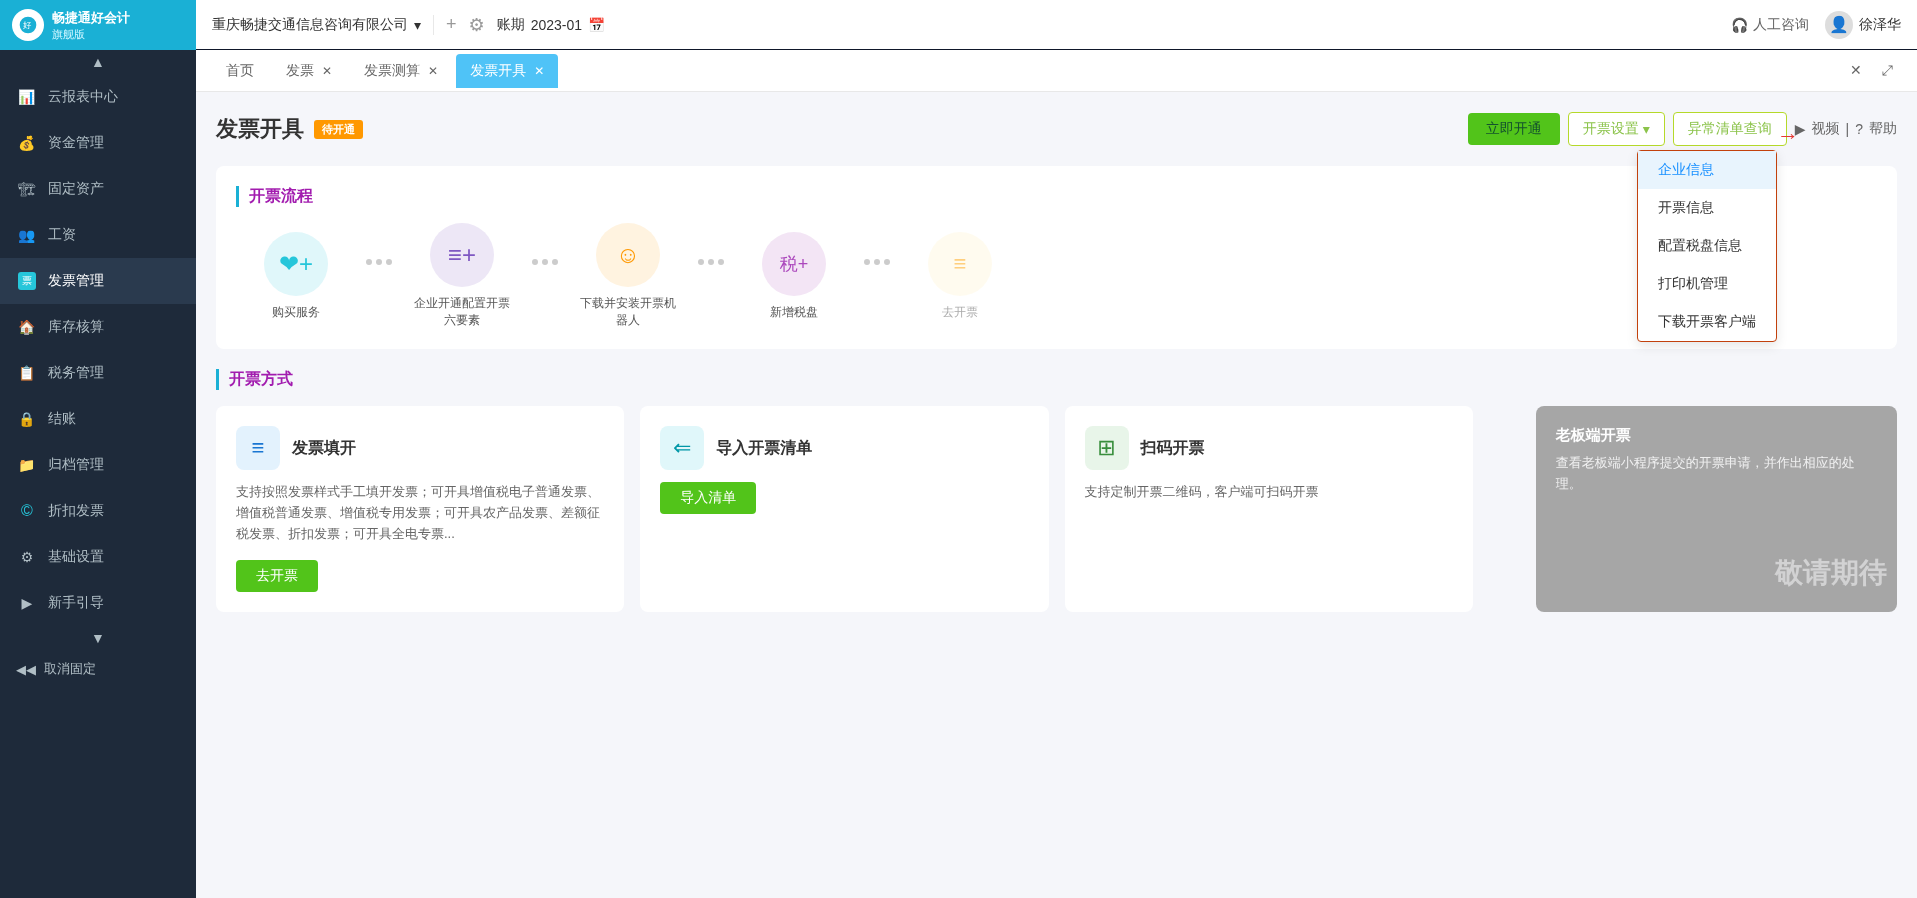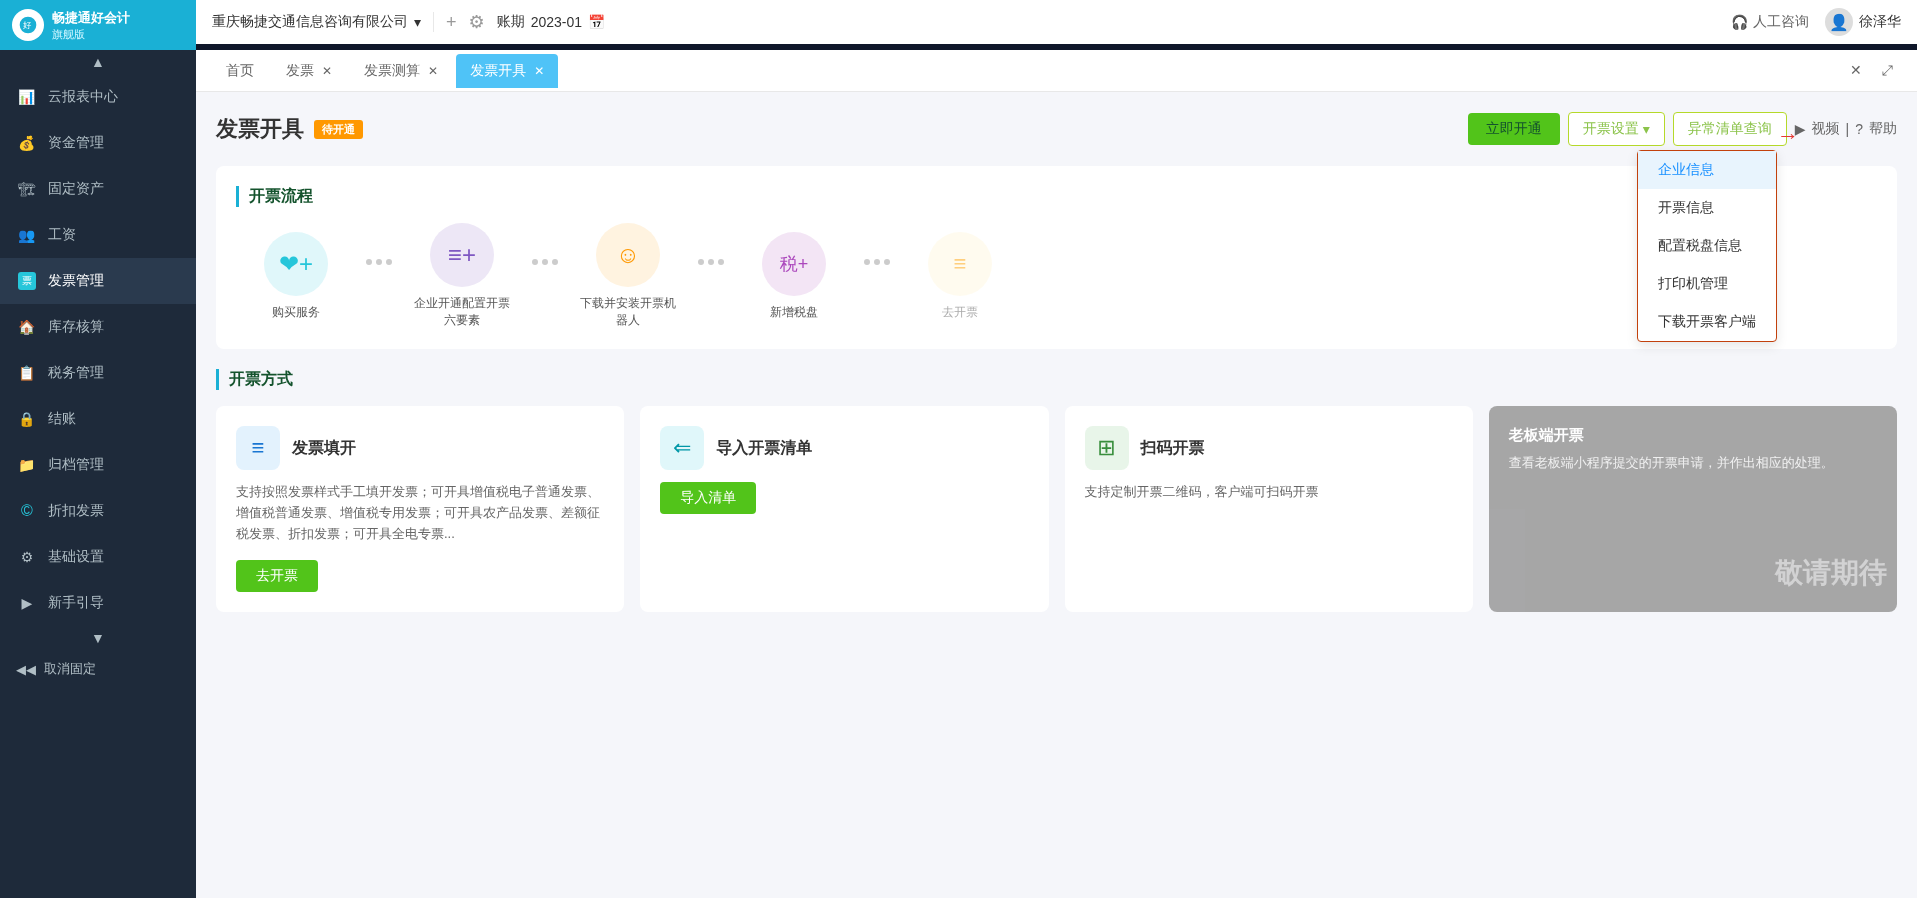--- a/index.html
+++ b/index.html
@@ -1,20 +1,20 @@
 <!DOCTYPE html>
 <html><head>
   <meta charset="utf-8">
   <style>
     * { box-sizing: border-box; margin: 0; padding: 0; }
     body { font-family: 'Microsoft YaHei', '微软雅黑', sans-serif; font-size: 14px; background: #f0f2f5; color: #333; overflow: hidden; }
 
     
     .app-container { display: flex; flex-direction: column; height: 898px; width: 1917px; }
-    .top-bar { display: flex; align-items: center; background: #fff; height: 50px; border-bottom: 6px solid #0f172a; padding: 0 16px; gap: 12px; flex-shrink: 0; }
+    .top-bar { display: flex; align-items: center; background: #fff; height: 50px; border-bottom: 1px solid #0f172a; padding: 0 16px; gap: 12px; flex-shrink: 0; }
     .main-layout { display: flex; flex: 1; overflow: hidden; }
     .sidebar { width: 196px; background: #1e2a3a; display: flex; flex-direction: column; flex-shrink: 0; overflow-y: auto; }
     .content-area { flex: 1; display: flex; flex-direction: column; overflow: hidden; background: #f5f6fa; }
     .tab-bar { display: flex; align-items: center; background: #fff; height: 42px; border-bottom: 1px solid #e8e8e8; padding: 0 16px; gap: 4px; flex-shrink: 0; }
     .page-content { flex: 1; overflow-y: auto; padding: 20px; position: relative; }
 
     
     .logo-area { display: flex; align-items: center; gap: 8px; width: 196px; height: 50px; background: #1ab0d5; padding: 0 12px; flex-shrink: 0; }
     .logo-icon { width: 32px; height: 32px; background: #fff; border-radius: 50%; display: flex; align-items: center; justify-content: center; }
     .logo-icon svg { width: 20px; height: 20px; }
@@ -56,21 +56,21 @@
     .btn-help { display: flex; align-items: center; gap: 6px; color: #666; cursor: pointer; font-size: 14px; }
 
     
     .dropdown-menu { position: absolute; top: 38px; right: 120px; background: #fff; border: 1px solid #c2410c; border-radius: 4px; box-shadow: 0 4px 12px rgba(0,0,0,0.1); z-index: 100; min-width: 140px; }
     .dropdown-item { padding: 10px 20px; cursor: pointer; color: #333; font-size: 14px; }
     .dropdown-item.highlighted { background: #e8f4fd; color: #1890ff; }
     .dropdown-arrow { position: absolute; top: 8px; right: 98px; z-index: 101; }
     .red-arrow { color: #e53935; font-size: 22px; }
 
     
-    .section-title { font-size: 16px; font-weight: bold; color: #14532d; margin-bottom: 16px; padding-left: 10px; border-left: 3px solid #1ab0d5; }
+    .section-title { font-size: 16px; font-weight: bold; color: #a21caf; margin-bottom: 16px; padding-left: 10px; border-left: 3px solid #1ab0d5; }
 
     
     .flow-section { background: #fff; border-radius: 8px; padding: 20px; margin-bottom: 20px; }
     .flow-steps { display: flex; align-items: center; gap: 0; }
     .flow-step { display: flex; flex-direction: column; align-items: center; gap: 8px; min-width: 120px; }
     .flow-step-icon { width: 64px; height: 64px; border-radius: 50%; display: flex; align-items: center; justify-content: center; font-size: 28px; }
     .flow-step-icon.teal { background: #e0f7fa; }
     .flow-step-icon.purple { background: #ede7f6; }
     .flow-step-icon.orange { background: #fff3e0; }
     .flow-step-icon.violet { background: #f3e5f5; }
@@ -349,21 +349,21 @@
             </div>
 
             <div class="method-card">
               <div class="method-card-header">
                 <div class="method-icon teal-light">⊞</div>
                 <span class="method-title">扫码开票</span>
               </div>
               <div class="method-desc">支持定制开票二维码，客户端可扫码开票</div>
             </div>
 
-            <div class="method-card dimmed" style="position:relative; background:#9e9e9e;">
+            <div class="method-card dimmed" style="position:relative; background:#9e9e9e;margin-left:47px;">
               <div class="dimmed-title">老板端开票</div>
               <div class="dimmed-desc">查看老板端小程序提交的开票申请，并作出相应的处理。</div>
               <div class="overlay-text">敬请期待</div>
             </div>
 
           </div>
         </div>
 
       </div>
     </div>

